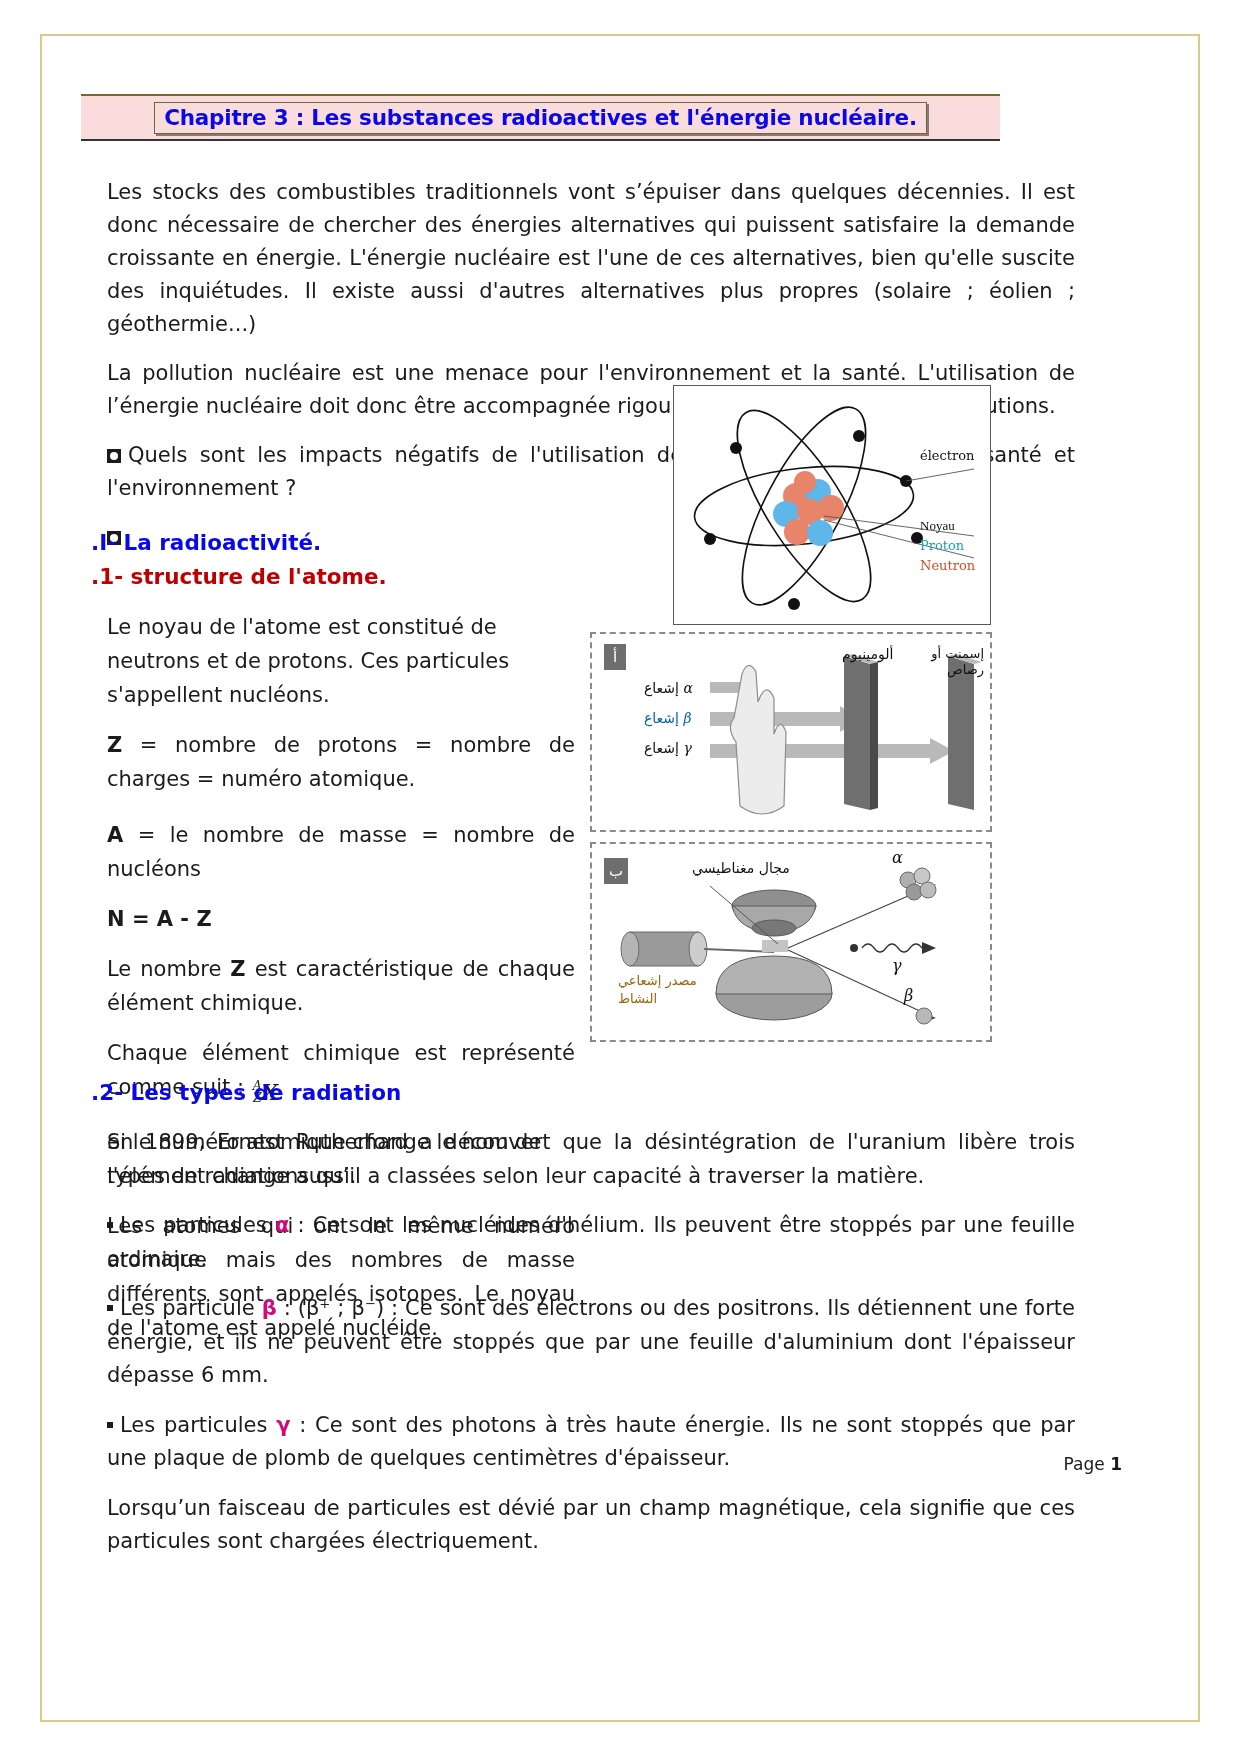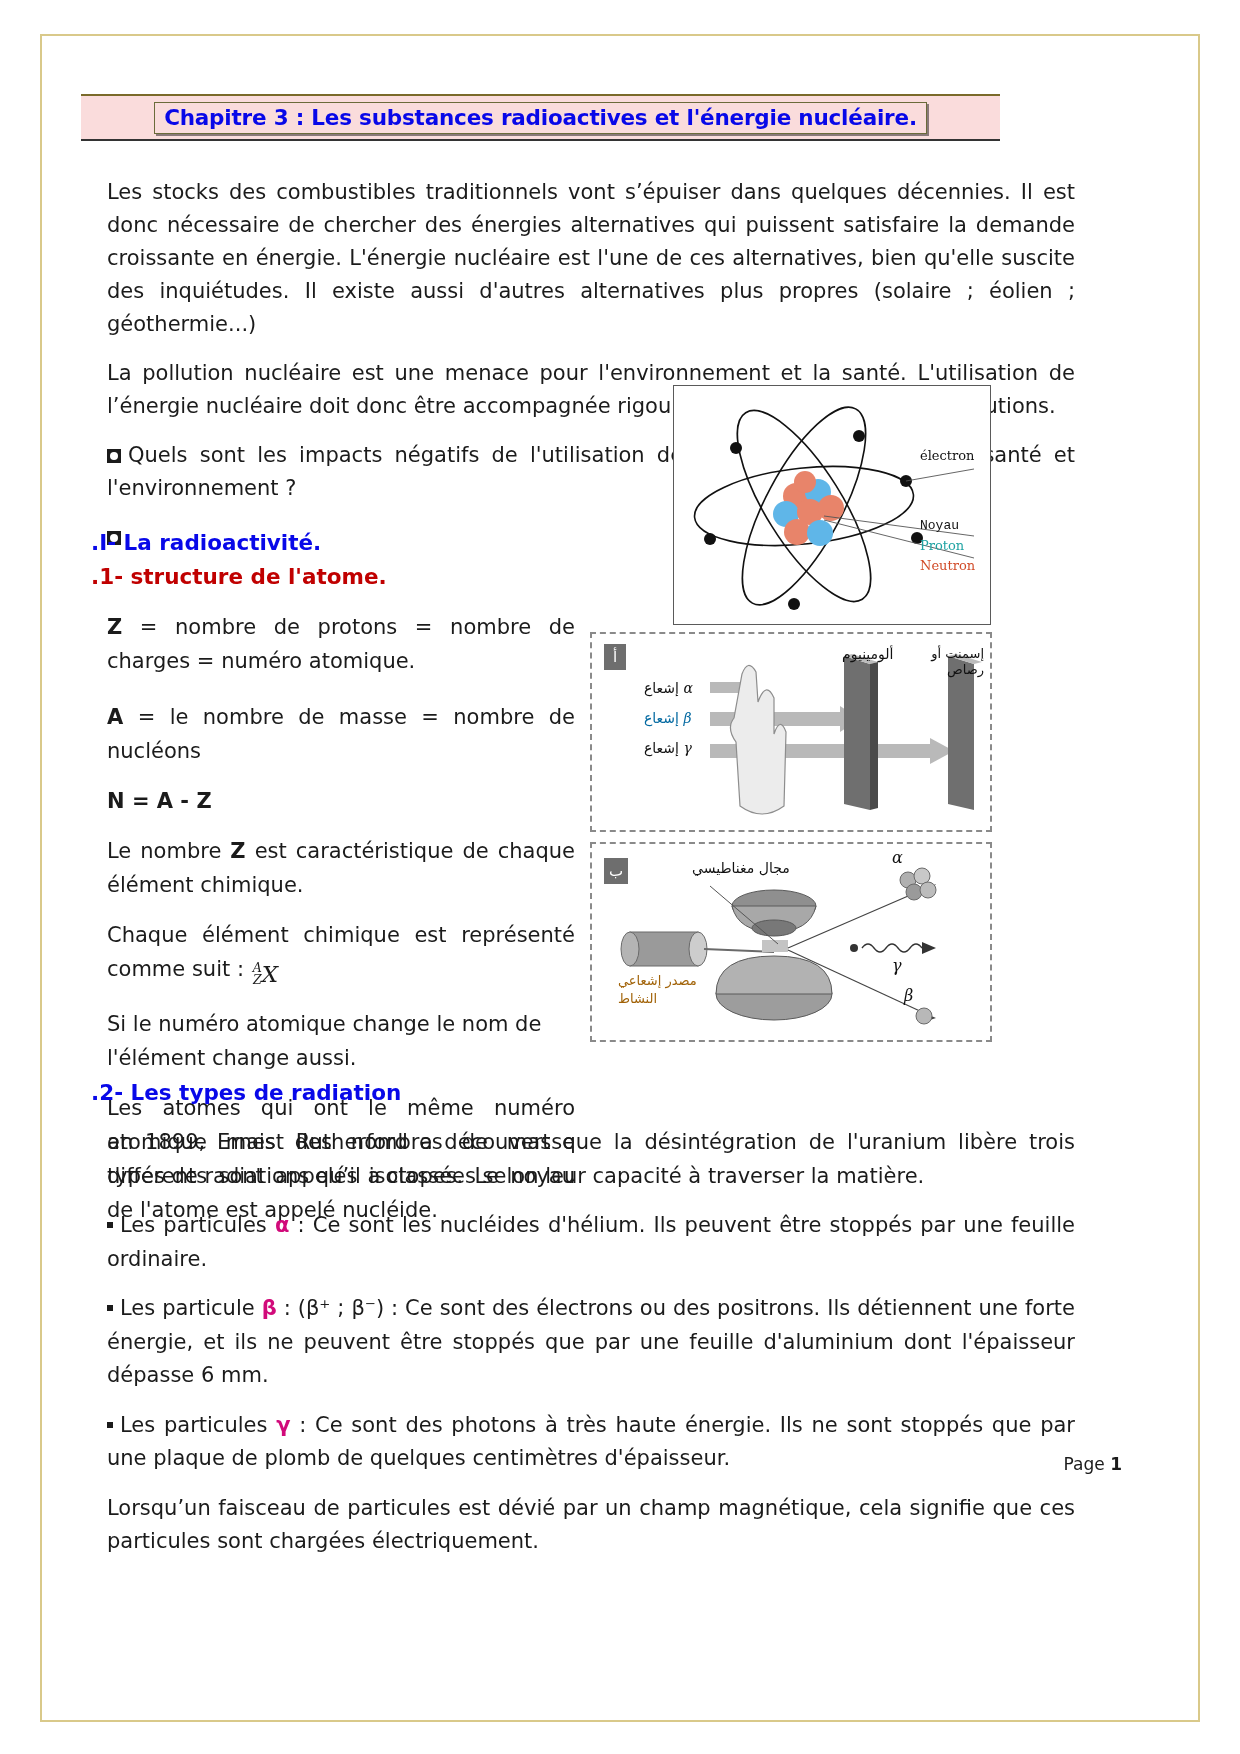--- a/index.html
+++ b/index.html
@@ -200,20 +200,21 @@
       <span class="bullet-sq"></span><span>Quels sont les impacts négatifs de l'utilisation de l'énergie nucléaire sur la santé et l'environnement ?</span>
     </p>
     <p class="tx nojust">
       <span class="bullet-sq"></span>
     </p>
   </div>
 
   <div class="left-col">
     <h3 class="hblue">.I- La radioactivité.</h3>
     <h3 class="hred">.1- structure de l'atome.</h3>
+    <p class="tx nojust">Le noyau de l'atome est constitué de neutrons et de protons. Ces particules s'appellent nucléons.</p>
     <p class="tx"><span class="bold">Z</span><span> = nombre de protons = nombre de charges = numéro atomique.</span></p>
     <p class="tx" style="margin-top:22px"><span class="bold">A</span><span> = le nombre de masse = nombre de nucléons</span></p>
     <p class="tx nojust bold">N = A - Z</p>
     <p class="tx"><span>Le nombre </span><span class="bold">Z</span><span> est caractéristique de chaque élément chimique.</span></p>
     <p class="tx"><span>Chaque élément chimique est représenté comme suit :</span>
       <span class="nuclide">
         <span class="pre">
           <span>A</span>
           <span>Z</span>
         </span><span class="el">X</span>
@@ -248,21 +249,21 @@
         <circle cx="146" cy="147" r="13" fill="#5fb6e8"></circle>
         <circle cx="131" cy="96" r="11" fill="#e8846a"></circle>
       </g>
       <g stroke="#555" stroke-width="0.9">
         <line x1="232" y1="95" x2="300" y2="83"></line>
         <line x1="150" y1="130" x2="300" y2="150"></line>
         <line x1="150" y1="134" x2="300" y2="172"></line>
       </g>
     </svg>
     <div style="position:absolute;left:246px;top:62px;font-family:'DejaVu Serif',serif;font-size:13px;color:#111;">électron</div>
-    <div style="position:absolute;left:246px;top:132px;font-family:Liberation Mono, monospace;font-size:13px;color:#111;">Noyau</div>
+    <div style="position:absolute;left:246px;top:132px;font-family:Liberation Serif, serif;font-size:13px;color:#111;">Noyau</div>
     <div style="position:absolute;left:246px;top:152px;font-family:'DejaVu Serif',serif;font-size:13px;color:#1fa3a3;">Proton</div>
     <div style="position:absolute;left:246px;top:172px;font-family:'DejaVu Serif',serif;font-size:13px;color:#d14b28;">Neutron</div>
   </div>
 
   <div class="fig-rad1">
     <div style="position:absolute;left:12px;top:10px;width:22px;height:26px;background:#6e6e6e;color:#fff;font-size:15px;text-align:center;line-height:26px;">أ</div>
     <svg viewBox="0 0 402 200" width="402" height="200">
       <g>
             <rect x="118" y="48" width="40" height="11" fill="#b9b9b9"></rect>
           </g>

